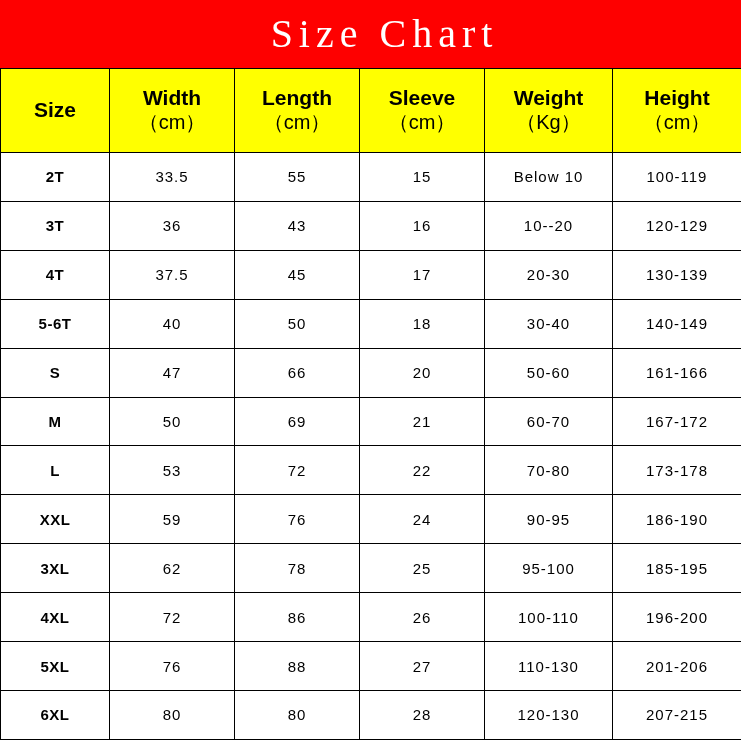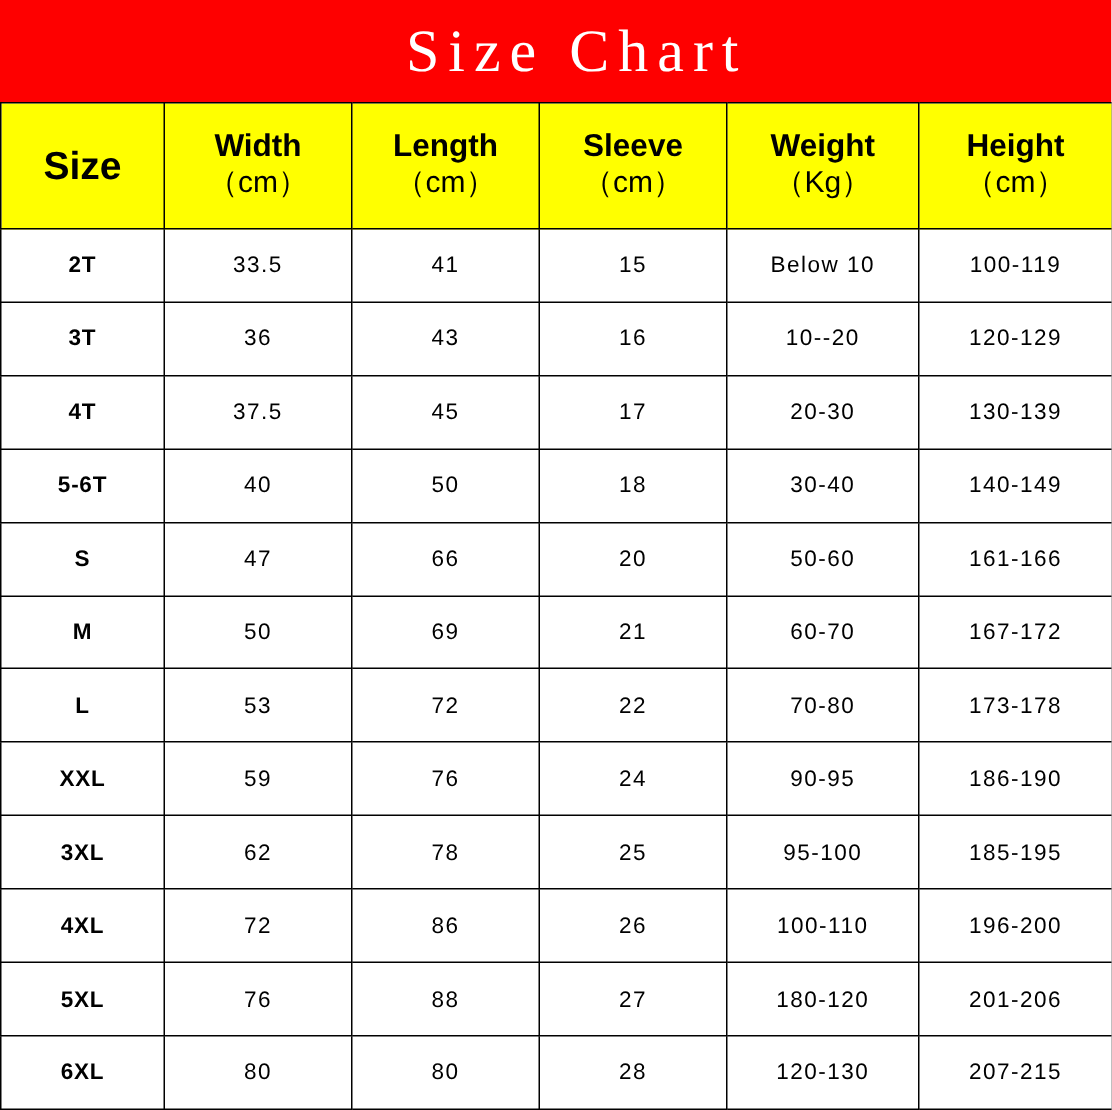--- a/index.html
+++ b/index.html
@@ -63,21 +63,21 @@
     font-weight: bold;
     color: #000000;
     line-height: 1.18;
   }
   .head-cell .unit {
     display: block;
     font-size: 20px;
     font-weight: normal;
   }
   .head-cell.size-head {
-    font-size: 26px;
+    font-size: 21px;
   }
   
   .body-row { height: 41px; }
   .cell-size {
     font-size: 15px;
     font-weight: bold;
     color: #000000;
     letter-spacing: 0.5px;
   }
   .cell-val {
@@ -135,21 +135,21 @@
         <th class="head-cell">
           <span>Height</span>
           <span class="unit">（cm）</span>
         </th>
       </tr>
     </thead>
     <tbody>
       <tr class="body-row">
         <td class="cell-size">2T</td>
         <td class="cell-val">33.5</td>
-        <td class="cell-val">41</td>
+        <td class="cell-val">55</td>
         <td class="cell-val">15</td>
         <td class="cell-val">Below 10</td>
         <td class="cell-val">100-119</td>
       </tr>
       <tr class="body-row">
         <td class="cell-size">3T</td>
         <td class="cell-val">36</td>
         <td class="cell-val">43</td>
         <td class="cell-val">16</td>
         <td class="cell-val">10--20</td>
@@ -217,21 +217,21 @@
         <td class="cell-val">86</td>
         <td class="cell-val">26</td>
         <td class="cell-val">100-110</td>
         <td class="cell-val">196-200</td>
       </tr>
       <tr class="body-row">
         <td class="cell-size">5XL</td>
         <td class="cell-val">76</td>
         <td class="cell-val">88</td>
         <td class="cell-val">27</td>
-        <td class="cell-val">180-120</td>
+        <td class="cell-val">110-130</td>
         <td class="cell-val">201-206</td>
       </tr>
       <tr class="body-row">
         <td class="cell-size">6XL</td>
         <td class="cell-val">80</td>
         <td class="cell-val">80</td>
         <td class="cell-val">28</td>
         <td class="cell-val">120-130</td>
         <td class="cell-val">207-215</td>
       </tr>

